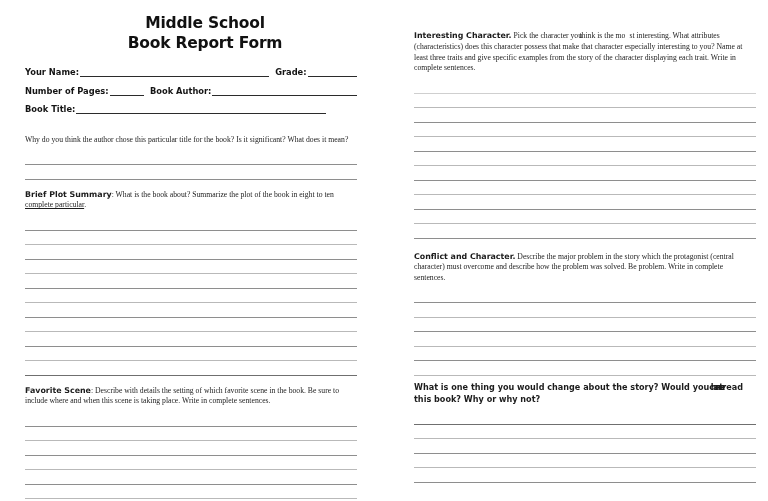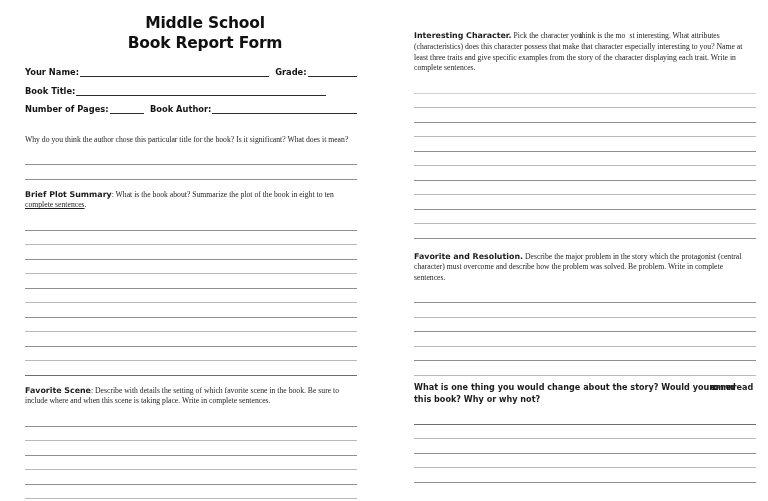--- a/index.html
+++ b/index.html
@@ -125,46 +125,46 @@
 
     <div class="field-row">
       <span class="field-label">Your Name:</span>
       <span class="field-rule rule-name"></span>
       <span class="gap-sm"></span>
       <span class="field-label">Grade:</span>
       <span class="field-rule rule-grade"></span>
     </div>
 
     <div class="field-row">
-      <span class="field-label">Book Title:</span>
-      <span class="field-rule rule-title"></span>
-    </div>
-
-    <div class="field-row">
       <span class="field-label">Number of Pages:</span>
       <span class="field-rule rule-pages"></span>
       <span class="gap-sm"></span>
       <span class="field-label">Book Author:</span>
       <span class="field-rule rule-author"></span>
     </div>
 
+    <div class="field-row">
+      <span class="field-label">Book Title:</span>
+      <span class="field-rule rule-title"></span>
+    </div>
+
     <div class="spacer-12"></div>
 
     <div class="sect">
       <p class="prompt">Why do you think the author chose this particular title for the book? Is it significant? What does it mean?</p>
       <div class="lines">
         <div class="wline dark"></div>
         <div class="wline dark"></div>
       </div>
     </div>
 
     <div class="spacer-9"></div>
 
     <div class="sect">
-      <p class="prompt"><span class="prompt-lead">Brief Plot Summary</span><span>: What is the book about? Summarize the plot of the book in eight to ten </span><span class="u">complete sentences</span><span>.</span></p>
+      <p class="prompt"><span class="prompt-lead">Brief Plot Summary</span><span>: What is the book about? Summarize the plot of the book in eight to ten </span><span class="u">complete particular</span><span>.</span></p>
       <div class="lines">
         <div class="wline dark"></div>
         <div class="wline"></div>
         <div class="wline dark"></div>
         <div class="wline"></div>
         <div class="wline dark"></div>
         <div class="wline"></div>
         <div class="wline dark"></div>
         <div class="wline"></div>
         <div class="wline dark"></div>
@@ -207,35 +207,35 @@
         <div class="wline"></div>
         <div class="wline dark"></div>
         <div class="wline"></div>
         <div class="wline dark"></div>
       </div>
     </div>
 
     <div class="spacer-12"></div>
 
     <div class="sect">
-      <p class="prompt"><span class="prompt-lead">Favorite and Resolution.</span><span> Describe the major problem in the story which the protagonist (central character) must overcome and describe how the problem was solved.  Be problem.  Write in complete sentences.</span></p>
+      <p class="prompt"><span class="prompt-lead">Conflict and Character.</span><span> Describe the major problem in the story which the protagonist (central character) must overcome and describe how the problem was solved.  Be problem.  Write in complete sentences.</span></p>
       <div class="lines">
         <div class="wline dark"></div>
         <div class="wline"></div>
         <div class="wline dark"></div>
         <div class="wline"></div>
         <div class="wline dark"></div>
         <div class="wline"></div>
       </div>
     </div>
 
     <div class="spacer-6"></div>
 
     <div class="sect">
-      <p class="prompt sans-all"><span>What is one thing you would change about the story?  Would you</span><span class="tight2">recommend</span><span>read</span><span> this book? Why or why not?</span></p>
+      <p class="prompt sans-all"><span>What is one thing you would change about the story?  Would you</span><span class="tight2">character</span><span>read</span><span> this book? Why or why not?</span></p>
       <div class="lines">
         <div class="wline darker"></div>
         <div class="wline"></div>
         <div class="wline dark"></div>
         <div class="wline"></div>
         <div class="wline dark"></div>
       </div>
     </div>
 
   </div>

